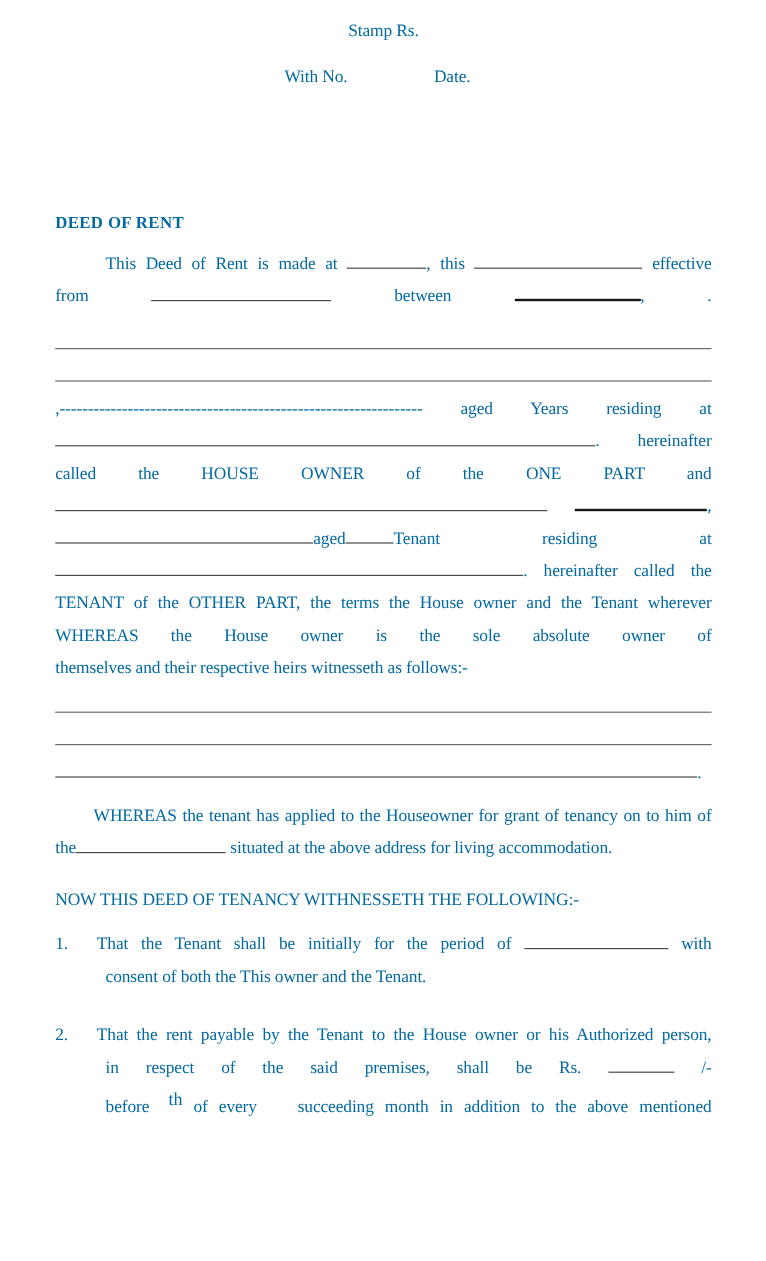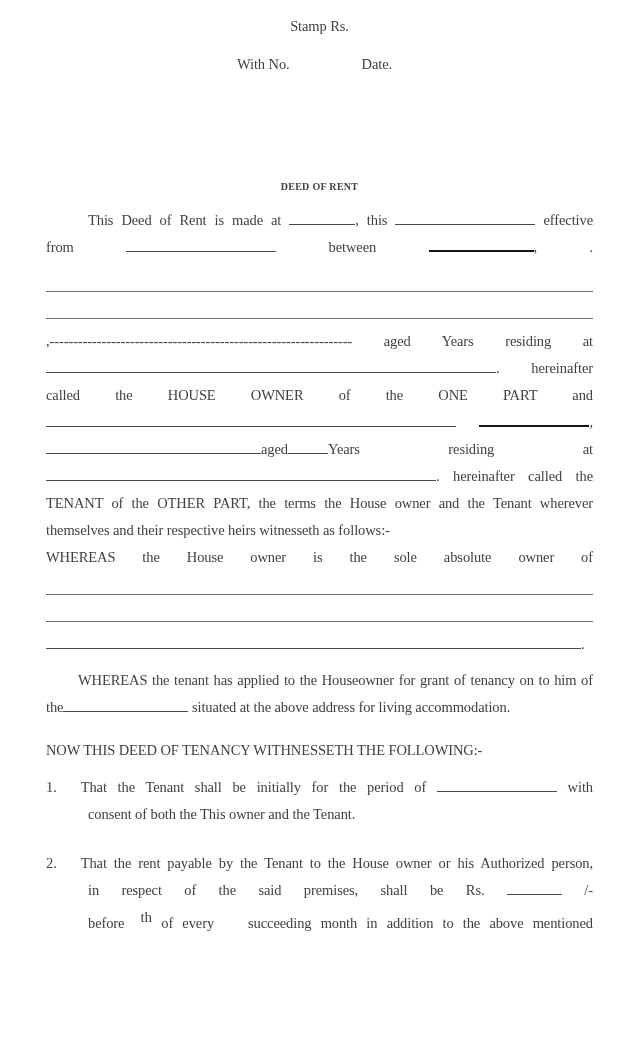--- a/index.html
+++ b/index.html
@@ -9,42 +9,41 @@
   }
   .page {
     position: relative;
     width: 638px;
     height: 1051px;
     box-sizing: border-box;
     background: #ffffff;
     padding: 13px 45px 0 46px;
     font-family: "Liberation Serif", serif;
     font-size: 14.5px;
-    color: #404040;
+    color: #0369a1;
     letter-spacing: -0.1px;
     overflow: hidden;
   }
   .stamp-line {
     text-align: center;
     line-height: 27px;
   }
   .withdate-line {
     padding-left: 191px;
     line-height: 27px;
     margin-top: 11px;
   }
   .wd-gap {
     display: inline-block;
     width: 72px;
     height: 1px;
   }
   .title {
-    font-size: 10px;
+    font-size: 14px;
     font-weight: bold;
-    text-align: center;
     letter-spacing: 0.3px;
     margin: 95px 0 0 0;
     line-height: 27px;
   }
   .doc-body { margin-top: 0; }
   .line {
     line-height: 27px;
     min-height: 27px;
   }
   .line.justify {
@@ -90,25 +89,25 @@
 
   <div class="doc-body">
       <div class="line justify" style="margin-top: 7px;"><span class="spacer" style="width: 42px;"></span><span class="seg">This Deed of Rent is made at </span><span class="blank" style="width: 66px;"></span><span class="seg">, this </span><span class="blank" style="width: 140px;"></span><span class="seg"> effective</span></div>
       <div class="line justify"><span class="seg">from </span><span class="blank" style="width: 150px;"></span><span class="seg"> between </span><span class="blank bold-blank" style="width: 105px;"></span><span class="seg">, .</span></div>
       <div class="line left" style="margin-top: 13px;"><span class="blank fill"></span></div>
       <div class="line left"><span class="blank fill"></span></div>
       <div class="line justify"><span class="seg">,---------------------------------------------------------------- aged Years residing at</span></div>
       <div class="line justify"><span class="blank" style="width: 450px;"></span><span class="seg">. hereinafter</span></div>
       <div class="line justify"><span class="seg">called the </span><span class="seg bold">HOUSE OWNER</span><span class="seg"> of the </span><span class="seg bold">ONE PART</span><span class="seg"> and</span></div>
       <div class="line justify"><span class="blank" style="width: 410px;"></span><span class="seg"> </span><span class="blank bold-blank" style="width: 110px;"></span><span class="seg">,</span></div>
-      <div class="line justify"><span class="blank" style="width: 215px;"></span><span class="seg">aged</span><span class="blank" style="width: 40px;"></span><span class="seg">Years residing at</span></div>
+      <div class="line justify"><span class="blank" style="width: 215px;"></span><span class="seg">aged</span><span class="blank" style="width: 40px;"></span><span class="seg">Tenant residing at</span></div>
       <div class="line justify"><span class="blank" style="width: 390px;"></span><span class="seg">. hereinafter called the</span></div>
       <div class="line justify"><span class="seg bold">TENANT</span><span class="seg"> of the </span><span class="seg bold">OTHER PART</span><span class="seg">, the terms the House owner and the Tenant wherever</span></div>
+      <div class="line justify"><span class="seg">WHEREAS the House owner is the sole absolute owner of</span></div>
       <div class="line left"><span class="seg">themselves and their respective heirs witnesseth as follows:-</span></div>
-      <div class="line justify"><span class="seg">WHEREAS the House owner is the sole absolute owner of</span></div>
       <div class="line left" style="margin-top: 6px;"><span class="blank fill"></span></div>
       <div class="line left"><span class="blank fill"></span></div>
       <div class="line left"><span class="blank" style="width: 535px;"></span><span class="seg">.</span></div>
       <div class="line justify" style="margin-top: 9px; margin-left: 32px;"><span class="seg">WHEREAS the tenant has applied to the Houseowner for grant of tenancy on to him of</span></div>
       <div class="line left"><span class="seg">the</span><span class="blank" style="width: 125px;"></span><span class="seg"> situated at the above address for living accommodation.</span></div>
       <div class="line left" style="margin-top: 16px;"><span class="seg bold">NOW THIS DEED OF TENANCY WITHNESSETH THE FOLLOWING:-</span></div>
       <div class="line justify" style="margin-top: 10px;"><span class="seg">1.</span><span class="spacer" style="width: 24px;"></span><span class="seg">That the Tenant shall be initially for the period of </span><span class="blank" style="width: 120px;"></span><span class="seg"> with</span></div>
       <div class="line left"><span class="spacer" style="width: 42px;"></span><span class="seg">consent of both the This owner and the Tenant.</span></div>
       <div class="line justify" style="margin-top: 22px;"><span class="seg">2.</span><span class="spacer" style="width: 24px;"></span><span class="seg">That the rent payable by the Tenant to the House owner or his Authorized person,</span></div>
       <div class="line justify"><span class="spacer" style="width: 42px;"></span><span class="seg">in respect of the said premises, shall be Rs. </span><span class="blank" style="width: 55px;"></span><span class="seg"> /-</span></div>

